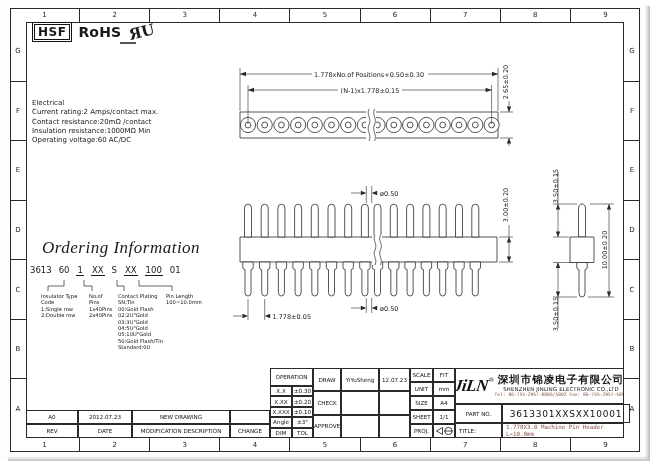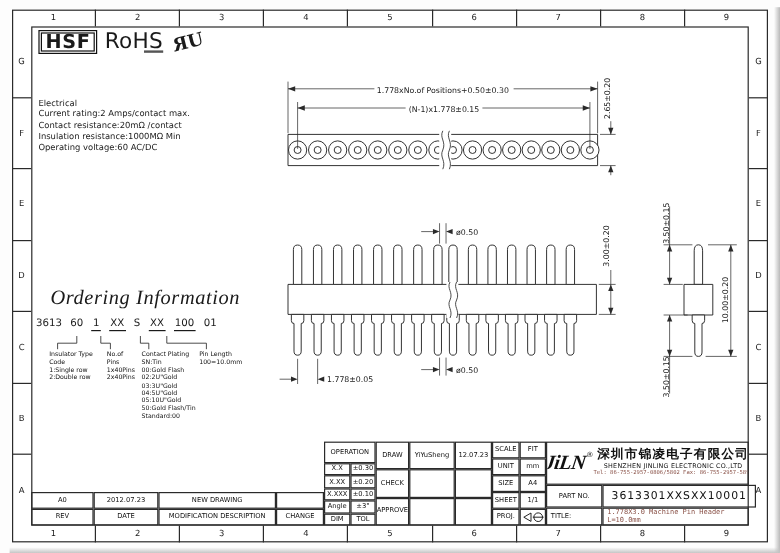--- a/index.html
+++ b/index.html
@@ -13,22 +13,22 @@
   
   .band-h{left:10px;width:630px;height:14px;display:flex;}
   .band-v{top:22px;width:16px;height:416px;display:flex;flex-direction:column;}
   .hcell{flex:1;display:flex;align-items:center;justify-content:center;font-size:7px;}
   .hcell:not(:last-child){border-right:0.7px solid #2a2a2a;}
   .vcell{flex:1;display:flex;align-items:center;justify-content:center;font-size:7px;}
   .vcell:not(:last-child){border-bottom:0.7px solid #2a2a2a;}
   
   .logo-row{left:34px;top:24px;display:flex;align-items:center;gap:8px;}
   .hsf-box{border:1.6px solid #111;outline:0.8px solid #111;outline-offset:1px;
-           font-size:16px;font-weight:700;padding:0 3px;line-height:14px;letter-spacing:.5px;}
-  .rohs{font-size:18px;font-weight:400;letter-spacing:.2px;}
+           font-size:12px;font-weight:700;padding:0 3px;line-height:14px;letter-spacing:.5px;}
+  .rohs{font-size:14px;font-weight:700;letter-spacing:.2px;}
   .ulmark{display:inline-flex;transform:rotate(-14deg);font-weight:800;font-size:15px;
           font-family:"DejaVu Serif",serif;line-height:14px;}
   .ulmark .flip{display:inline-block;transform:scaleX(-1);}
   .ul-caption{position:absolute;left:120px;top:42px;width:16px;height:2px;background:#555;}
   
   .spec{width:230px;font-size:7px;line-height:9.3px;}
   .spec .body{white-space:pre-line;}
   
   .ord-title{left:42px;top:238px;font-family:"Liberation Serif",serif;font-style:italic;
              font-size:17px;letter-spacing:.5px;}
@@ -111,21 +111,21 @@
   <div class="abs logo-row">
     <span class="hsf-box">HSF</span>
     <span class="rohs">RoHS</span>
     <span class="ulmark">
         <span class="flip">R</span>
         <span>U</span>
       </span>
   </div>
   <div class="ul-caption abs"></div>
 
-  <div class="abs spec" style="left:32px;top:82px;">
+  <div class="abs spec" style="left:32px;top:99px;">
     <div>Electrical</div>
     <div class="body">Current rating:2 Amps/contact max.
 Contact resistance:20mΩ /contact
 Insulation resistance:1000MΩ Min
 Operating voltage:60 AC/DC</div>
   </div>
 
   <div class="abs ord-title">Ordering Information</div>
   <div class="abs code-row">
     <span>3613</span>

